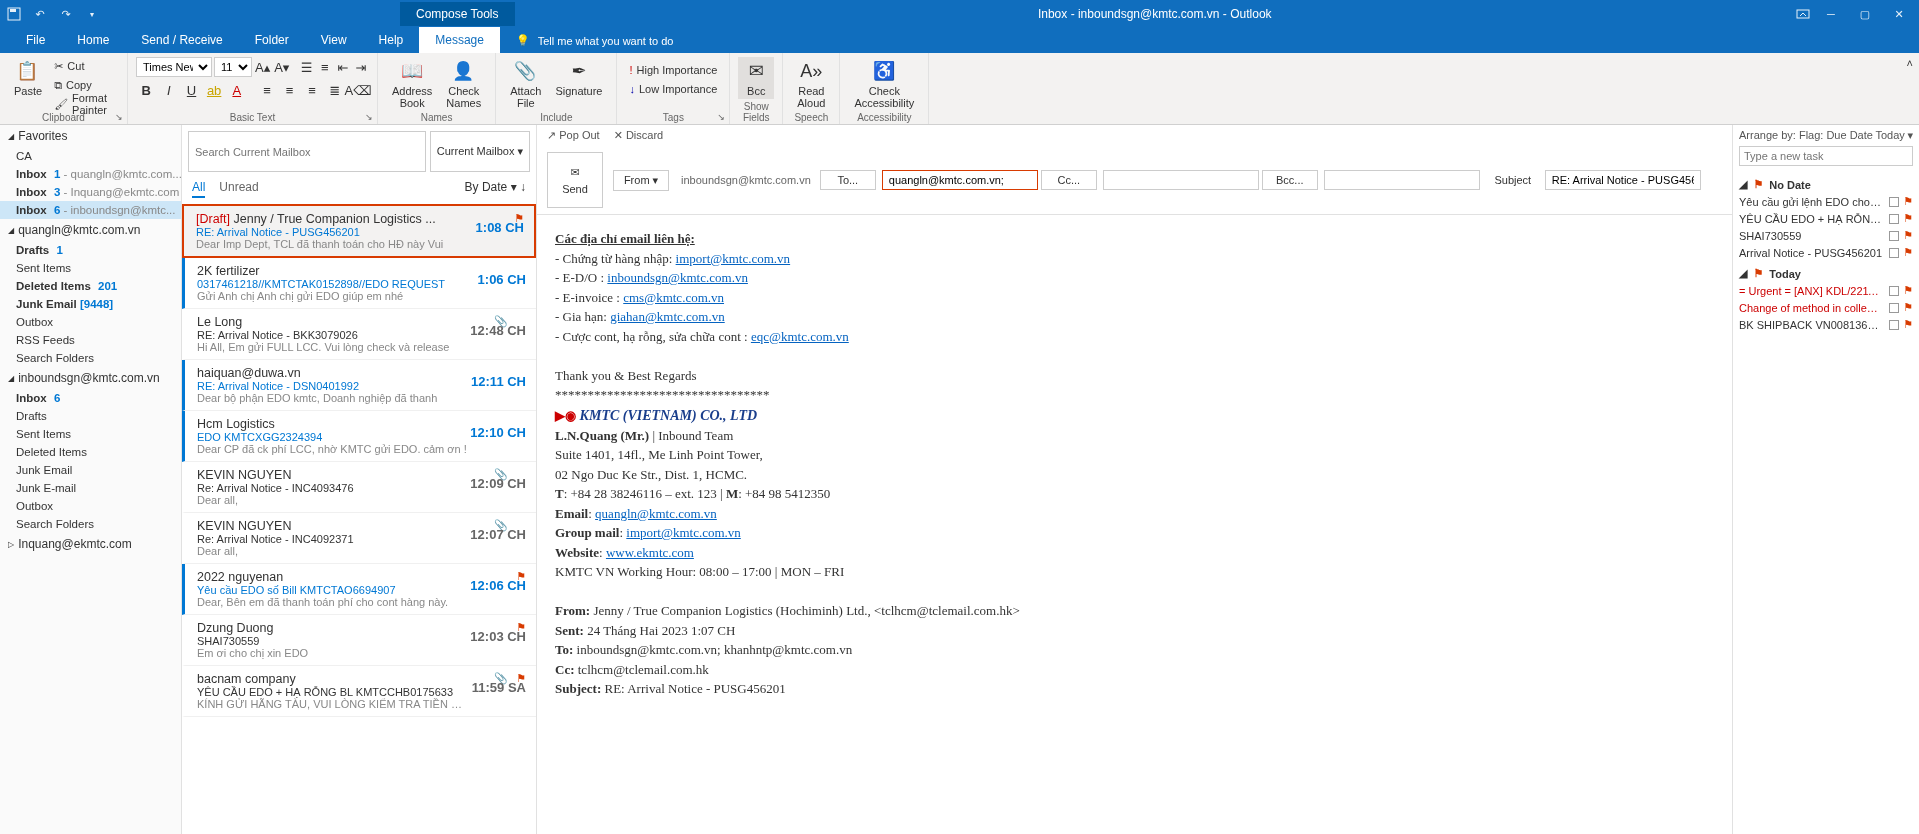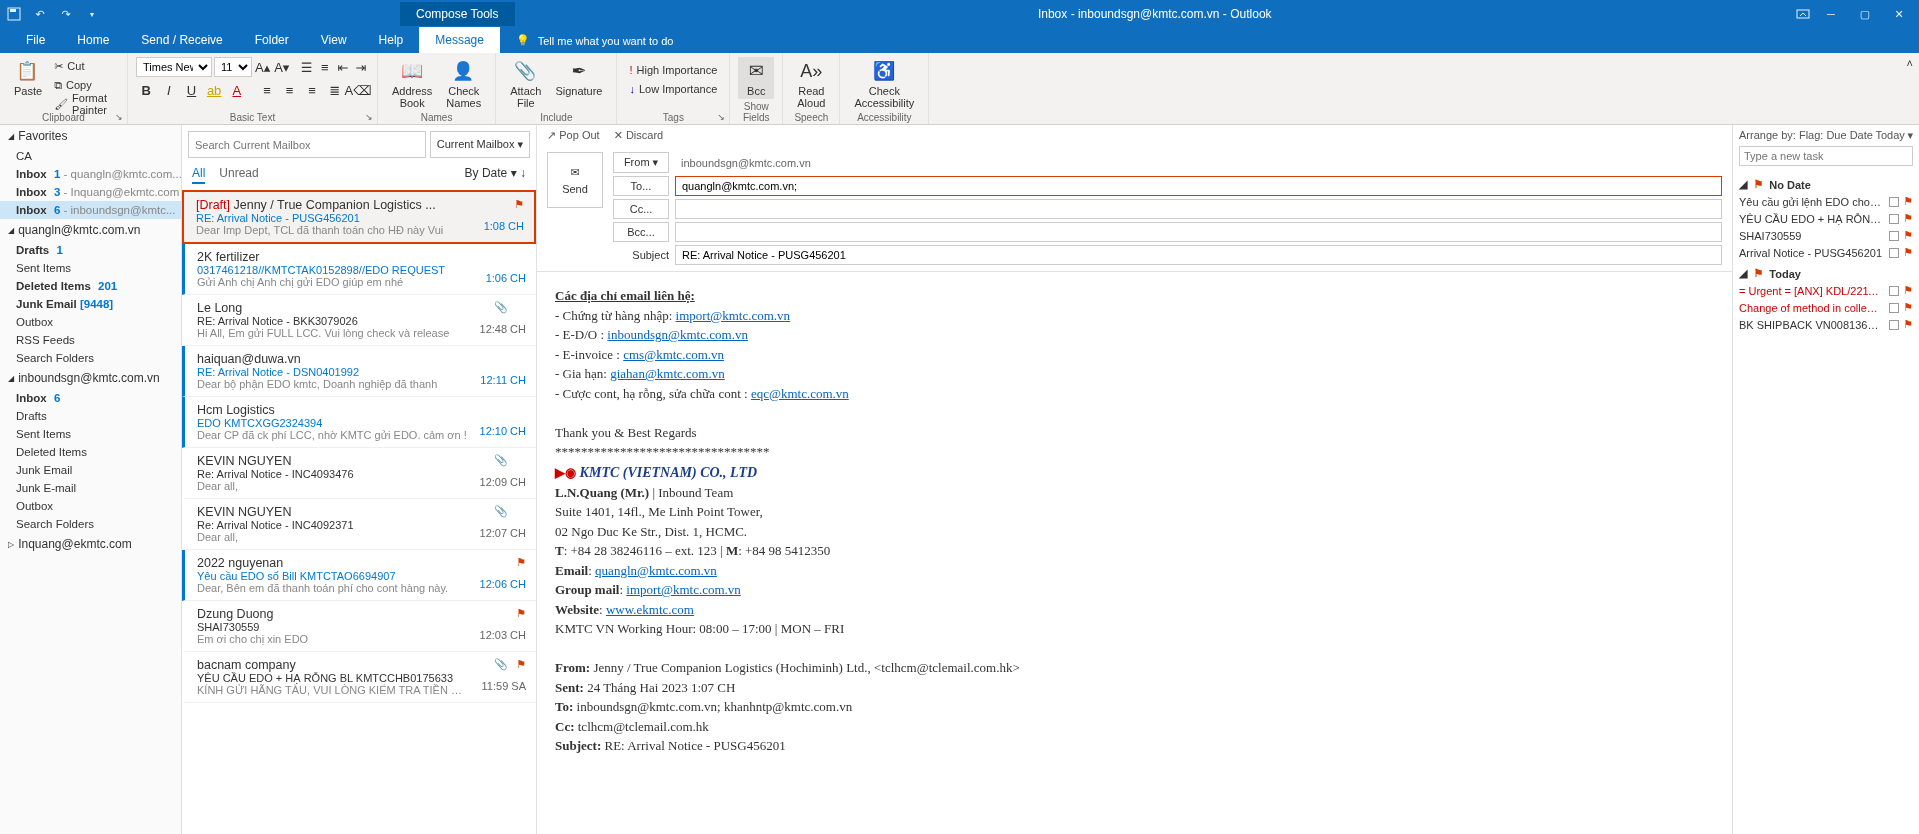--- a/index.html
+++ b/index.html
@@ -35,49 +35,49 @@
 .nav-header { padding:4px 8px; font-size:12px; display:flex; align-items:center; gap:4px; }
 .nav-header .caret { font-size:8px; }
 .nav-item { padding:3px 8px 3px 16px; font-size:11.5px; display:flex; justify-content:space-between; cursor:pointer; white-space:nowrap; overflow:hidden;}
 .nav-item.selected { background:#cde6f7; }
 .nav-item.bold { font-weight:bold; }
 .nav-item .count { color:#0078d4; font-weight:bold; margin-left:4px;}
 
 .list-col { width:355px; border-right:1px solid #e1e1e1; display:flex; flex-direction:column; }
 .search-row { padding:6px; display:flex; gap:4px; }
 .search-row input { flex:1; border:1px solid #ccc; padding:3px 6px; font-size:11px; }
-.search-row .scope { border:1px solid #ccc; padding:6px 6px; font-size:11px; background:#fff; }
+.search-row .scope { border:1px solid #ccc; padding:13px 6px; font-size:11px; background:#fff; }
 .filter-row { display:flex; justify-content:space-between; padding:2px 10px 6px; font-size:12px; }
 .filter-row .tabs { display:flex; gap:14px; }
 .filter-row .tabs .ft { cursor:pointer; color:#666; }
 .filter-row .tabs .ft.active { color:#0078d4; border-bottom:2px solid #0078d4; padding-bottom:2px; }
 
 .msg-list { flex:1; overflow-y:auto; }
 .msg { padding:6px 10px 6px 12px; border-bottom:1px solid #f0f0f0; position:relative; border-left:3px solid transparent; cursor:pointer; }
 .msg .from { font-size:12.5px; color:#333; }
 .msg .subj { font-size:11px; color:#0078d4; }
 .msg .subj.dark { color:#333; }
 .msg .prev { font-size:11px; color:#888; white-space:nowrap; overflow:hidden; text-overflow:ellipsis; max-width:270px;}
-.msg .time { position:absolute; right:10px; top:28px; font-size:11px; color:#0078d4; }
+.msg .time { position:absolute; right:10px; top:14px; font-size:13px; color:#0078d4;font-weight:bold; }
 .msg .time.dark { color:#666; }
 .msg .flag { position:absolute; right:10px; top:6px; color:#d83b01; font-size:11px; }
 .msg .attach { position:absolute; right:28px; top:6px; color:#666; font-size:11px; }
 .msg.selected { background:#f3f2f1; border:2px solid #d83b01; }
 .msg.unread { border-left:3px solid #0078d4; }
 .draft-tag { color:#c00; }
 
 .reading { flex:1; display:flex; flex-direction:column; border-right:1px solid #e1e1e1; }
 .compose-header { border-bottom:1px solid #e1e1e1; }
 .popdis { display:flex; gap:14px; padding:4px 10px; font-size:11px; color:#555; align-items:center; }
 .field-area { display:flex; padding:6px 10px; gap:10px; }
 .send-btn { width:56px; height:56px; border:1px solid #ccc; display:flex; flex-direction:column; align-items:center; justify-content:center; gap:4px; font-size:11px; cursor:pointer; }
-.fields { flex:1; display:flex; flex-direction:column; gap:3px; }
+.fields { flex:1; display:flex; flex-direction:row; gap:3px; }
 .field-row { display:flex; gap:6px; align-items:center; }
 .field-row .lbl { width:56px; border:1px solid #ccc; text-align:center; padding:3px 0; font-size:11px; cursor:pointer; }
-.field-row .lbl.plain { border:none; text-align:right; padding-left:4px; }
+.field-row .lbl.plain { border:none; text-align:center; padding-left:4px; }
 .field-row input { flex:1; border:1px solid #ccc; padding:3px 6px; font-size:11px; }
 .to-highlight { border:1.5px solid #d83b01 !important; }
 
 .body-area { flex:1; padding:14px 18px; font-family:"Times New Roman",serif; font-size:13px; line-height:1.5; overflow-y:auto; }
 .body-area .heading { font-weight:bold; text-decoration:underline; }
 .body-area a { color:#0563c1; text-decoration:underline; }
 .sig-brand { color:#1a3e8c; font-weight:bold; font-style:italic; font-size:14px; }
 
 .todo { width:186px; padding:4px 6px; font-size:11px; }
 .todo .arrange { display:flex; justify-content:space-between; margin-bottom:4px; color:#555; }

